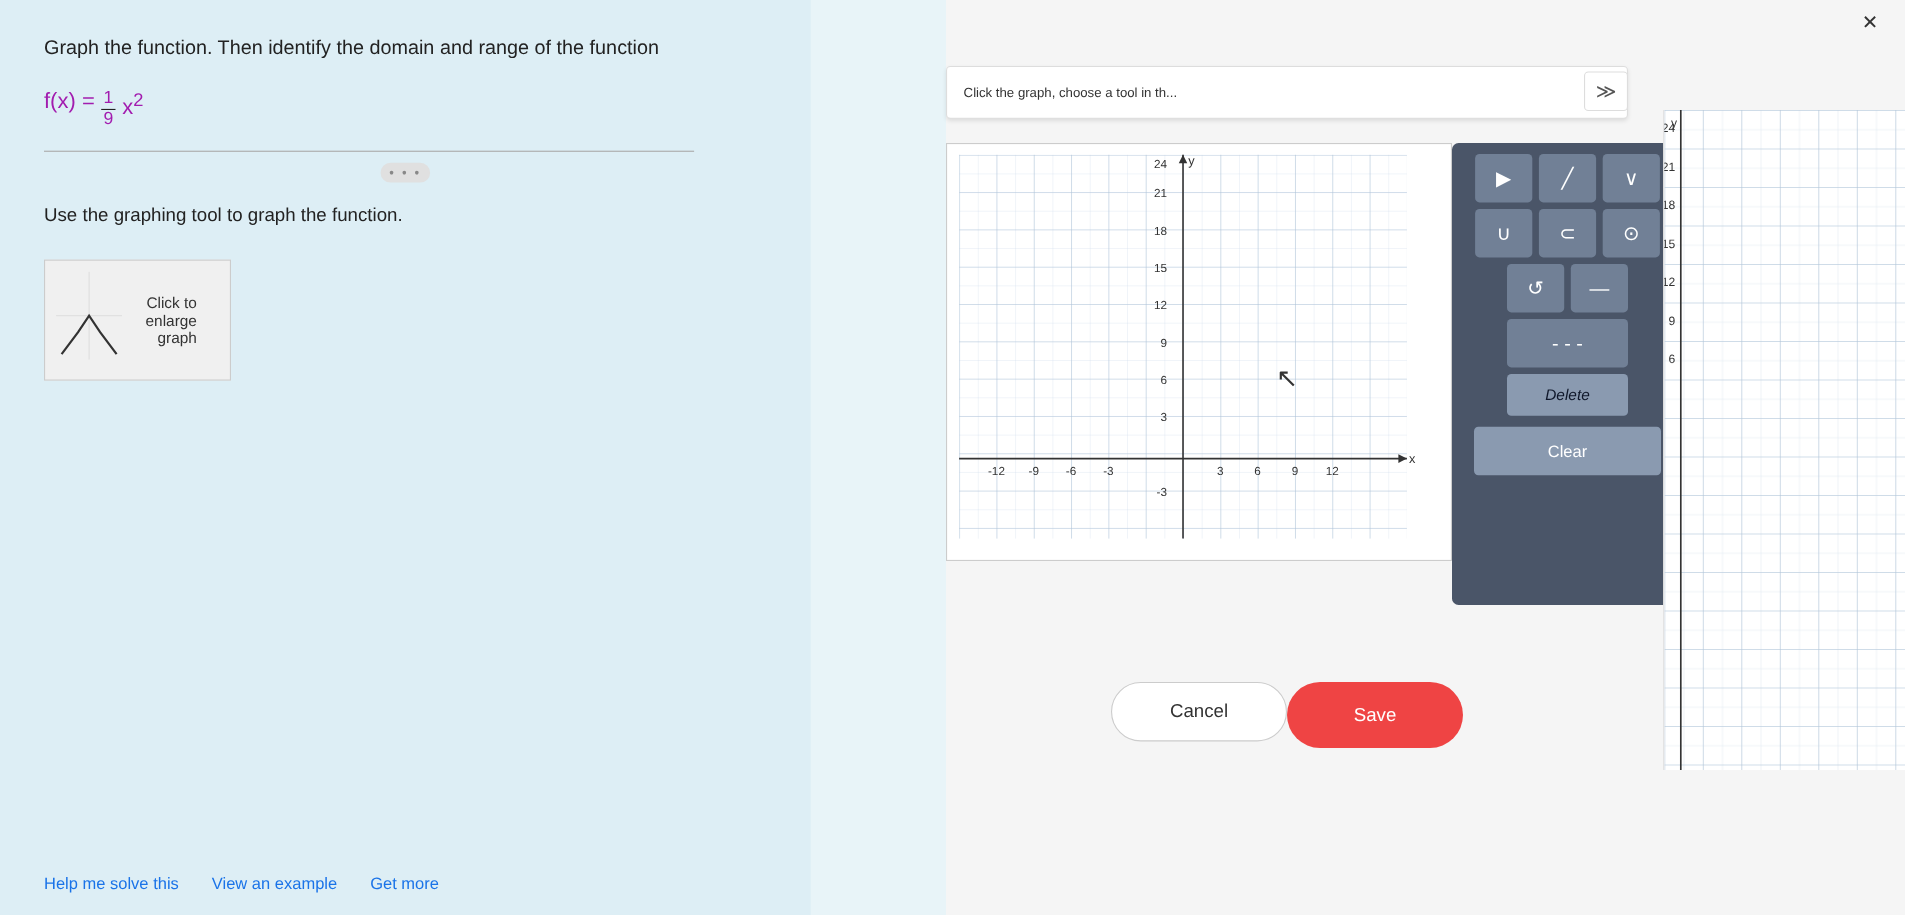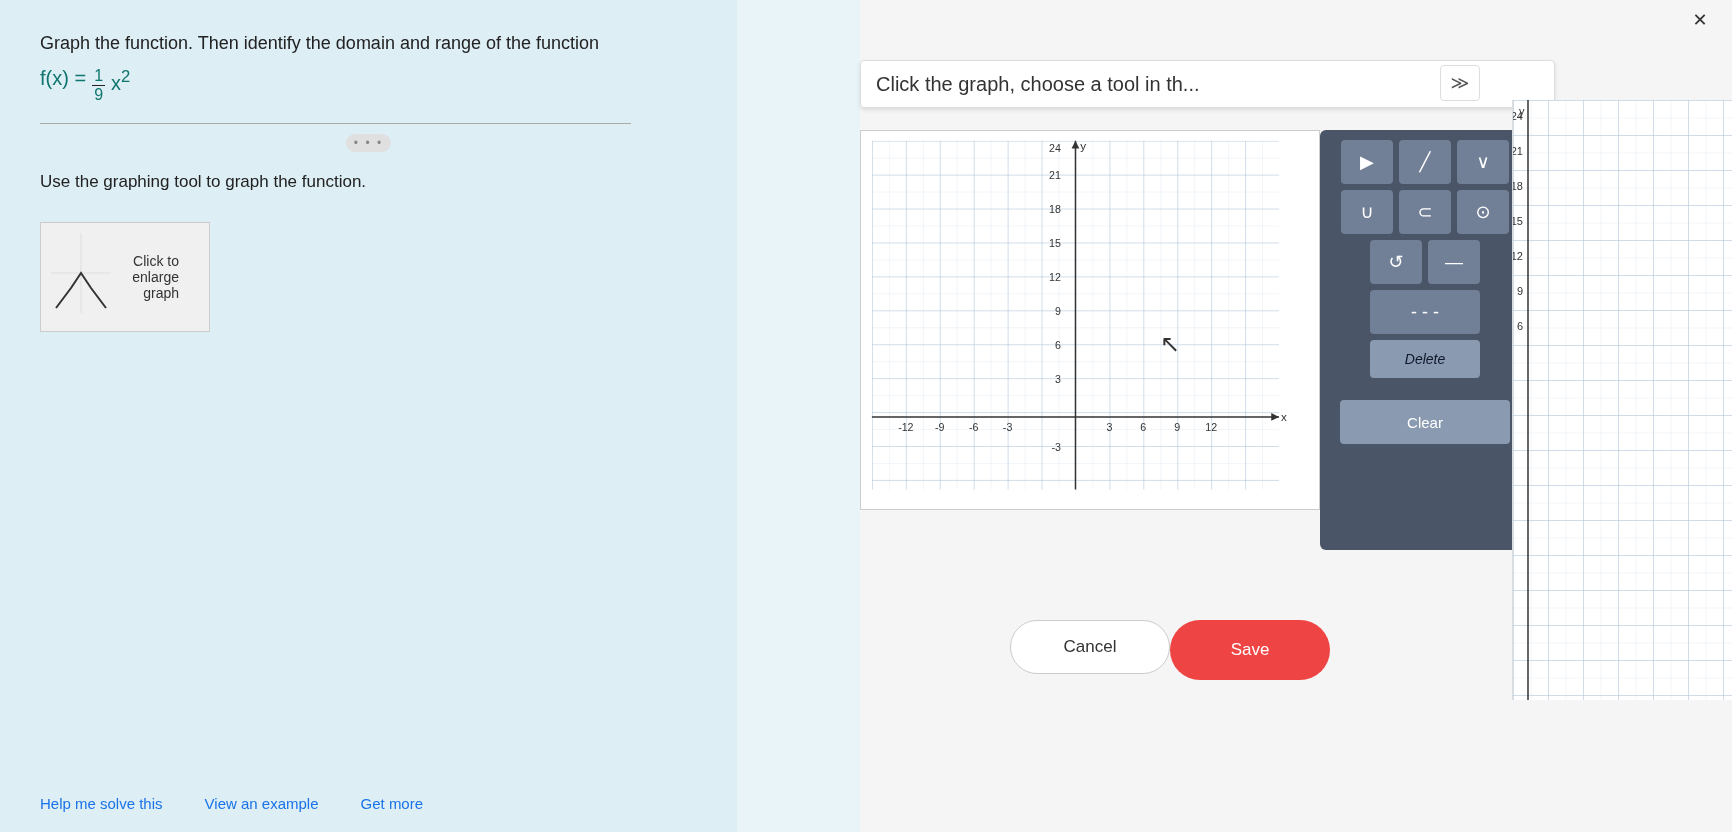--- a/index.html
+++ b/index.html
@@ -24,22 +24,22 @@
 
     .problem-text {
       font-size: 18px;
       color: #222;
       margin-bottom: 10px;
       line-height: 1.5;
     }
 
     .function-display {
       font-size: 20px;
-      color: #0f766e;
-      margin: 10px 0 20px 0;
+      color: #a21caf;
+      margin: 24px 0 20px 0;
       display: flex;
       align-items: flex-start;
       gap: 4px;
     }
 
     .function-display .frac {
       display: inline-flex;
       flex-direction: column;
       align-items: center;
       font-size: 16px;
@@ -97,21 +97,21 @@
       position: absolute;
       left: 10px;
       top: 10px;
     }
 
     .bottom-links {
       position: absolute;
       bottom: 20px;
       left: 40px;
       display: flex;
-      gap: 42px;
+      gap: 30px;
       align-items: flex-end;
     }
 
     .bottom-links a {
       color: #1a73e8;
       font-size: 15px;
       text-decoration: none;
       cursor: pointer;
     }
 
@@ -123,29 +123,29 @@
       width: 872px;
       height: 832px;
       background: #f5f5f5;
     }
 
     
     .tooltip-bar {
       position: absolute;
       top: 60px;
       left: 0;
-      width: 695px;
+      width: 620px;
       height: 48px;
       background: white;
       border: 1px solid #ddd;
       border-radius: 4px;
       display: flex;
       align-items: center;
       padding: 4px 15px;
-      font-size: 20px;
+      font-size: 12px;
       color: #333;
       box-shadow: 0 2px 4px rgba(0,0,0,0.1);
     }
 
     
     .close-btn {
       position: absolute;
       top: 8px;
       right: 20px;
       width: 24px;
@@ -236,21 +236,21 @@
 
     .clear-btn {
       width: 170px;
       height: 44px;
       background: #8a9ab0;
       border: none;
       border-radius: 4px;
       cursor: pointer;
       color: white;
       font-size: 15px;
-      margin-top: 16px;
+      margin-top: 4px;
     }
 
     
     .action-buttons {
       position: absolute;
       top: 620px;
       left: 0;
       width: 620px;
       display: flex;
       justify-content: center;

